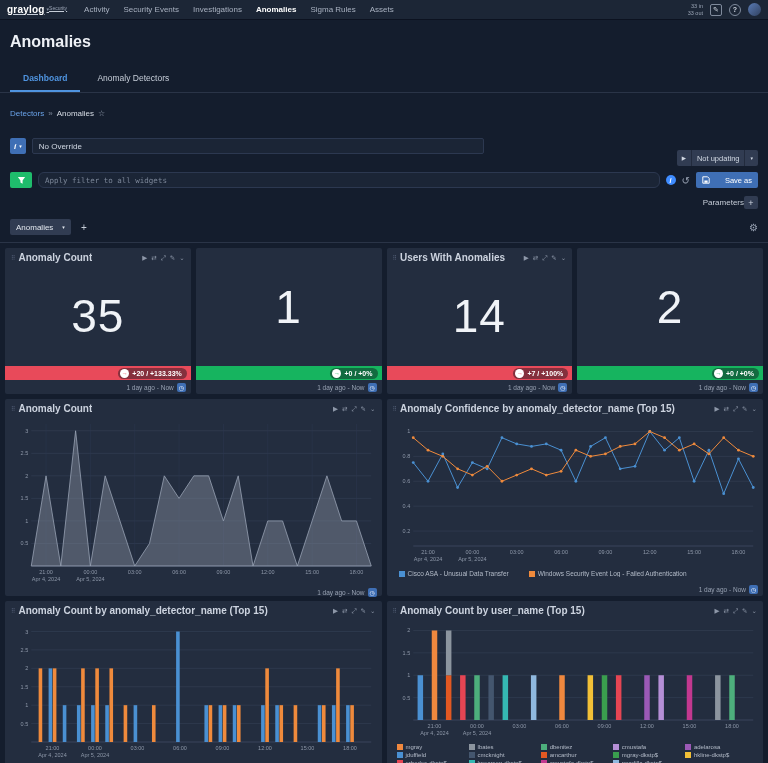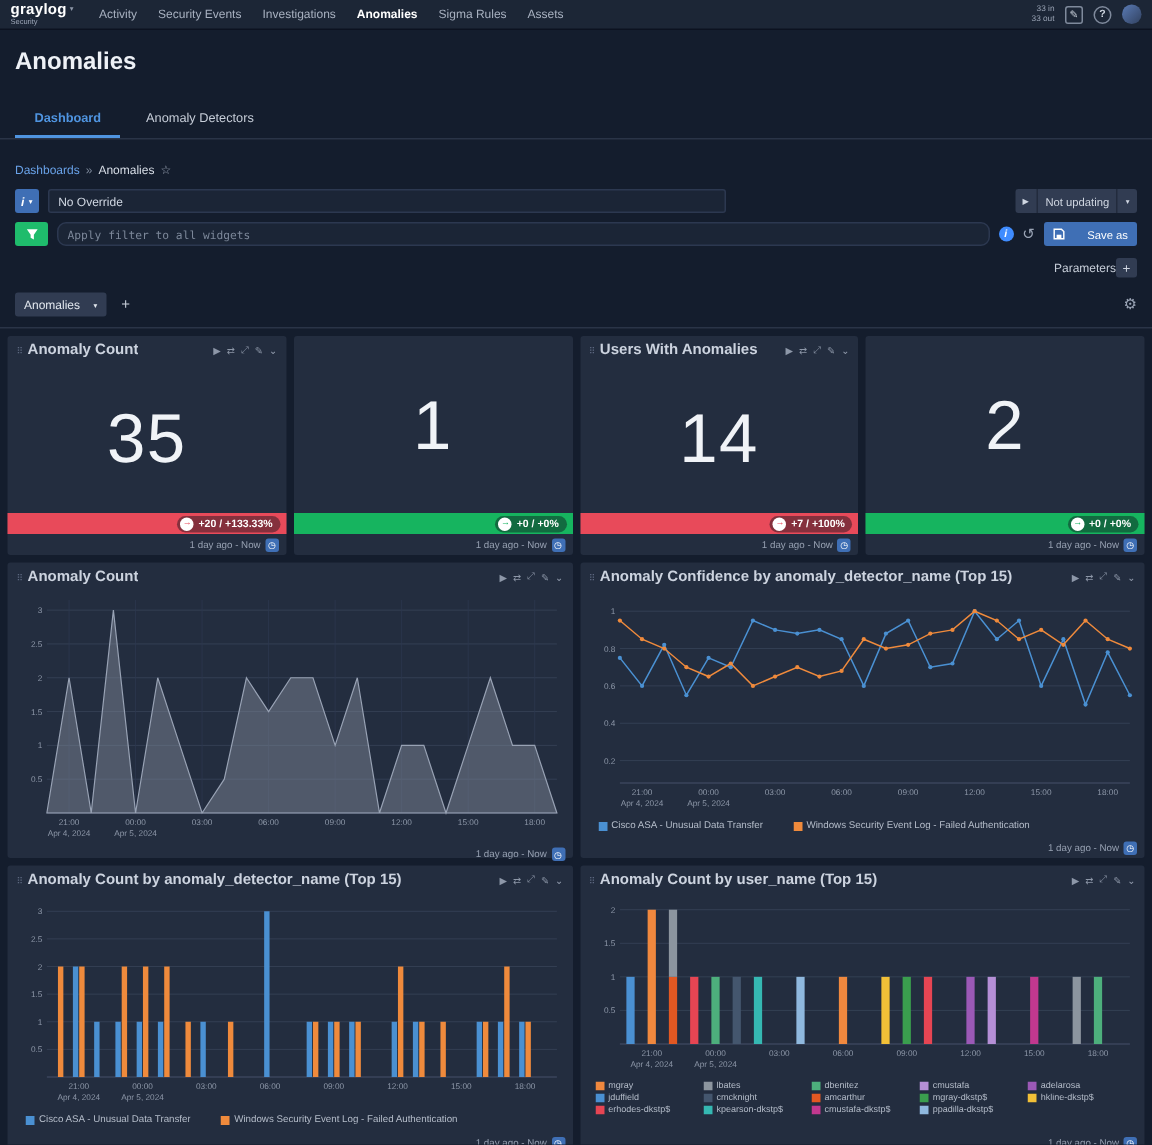--- a/index.html
+++ b/index.html
@@ -1,21 +1,21 @@
 <!DOCTYPE html>
 <html><head>
 <meta charset="utf-8">
 <style>
   * { margin:0; padding:0; box-sizing:border-box; }
   html,body { width:768px; height:763px; overflow:hidden; }
   body { background:#141d2d; font-family:"Liberation Sans",sans-serif; color:#c6cdd8; }
 
   
   .navbar { height:20px; background:#1c2636; display:flex; align-items:center; padding:0 7px; gap:10px; border-bottom:1px solid #0c1220; }
-  .brand { display:flex; flex-direction:column; line-height:1; cursor:pointer; }
+  .brand { display:flex; flex-direction:row; line-height:1; cursor:pointer;text-decoration:underline; }
   .brand-top { display:flex; align-items:center; gap:2px; }
   .brand-name { font-size:10px; font-weight:bold; color:#ffffff; letter-spacing:.2px; }
   .brand-caret { font-size:5px; color:#8d97a8; }
   .brand-sub { font-size:5px; color:#9aa4b5; margin-top:1px; }
   .nav-items { display:flex; align-items:center; }
   .nav-item { font-size:8px; color:#a8b1c0; padding:0 7px; cursor:pointer; white-space:nowrap; }
   .nav-item.active { color:#ffffff; font-weight:bold; }
   .nav-right { margin-left:auto; display:flex; align-items:center; gap:7px; }
   .throughput { font-size:5.5px; color:#9aa4b5; text-align:right; line-height:1.25; }
   .icon-btn { width:12px; height:12px; border:1px solid #7f8a9c; border-radius:2px; color:#cfd6e0; font-size:7px; display:flex; align-items:center; justify-content:center; cursor:pointer; }
@@ -30,21 +30,21 @@
   .breadcrumb { padding:16px 10px 5px; font-size:8px; display:flex; gap:4px; align-items:center; }
   .crumb-link { color:#69a2e8; cursor:pointer; }
   .crumb-sep { color:#7c8799; }
   .crumb-current { color:#d7dde6; }
   .star { color:#9aa4b5; font-size:8px; cursor:pointer; }
 
   .ctl-row { display:flex; align-items:center; padding:3px 10px; gap:6px; }
   .btn-blue-sq { height:16px; background:#3f6fb5; border-radius:2px; color:#fff; display:flex; align-items:center; padding:0 4px; gap:3px; font-size:8px; cursor:pointer; }
   .mini-caret { font-size:5px; }
   .override-display { width:452px; height:16px; background:#1b2536; border:1px solid #2c3850; border-radius:2px; display:flex; align-items:center; padding:0 6px; font-size:8px; color:#d0d7e2; cursor:pointer; }
-  .updating-btn { margin-left:auto; height:16px; background:#313c52; border-radius:2px; display:flex; align-items:center; font-size:7.5px; color:#d0d7e2; cursor:pointer; }
+  .updating-btn { margin-left:auto; height:16px; background:#313c52; border-radius:2px; display:flex; align-items:center; font-size:7.5px; color:#d0d7e2; cursor:pointer;margin-top:24px; }
   .upd-seg { padding:0 5px; display:flex; align-items:center; height:100%; }
   .upd-seg + .upd-seg { border-left:1px solid #222b3d; }
   .btn-green { width:22px; height:16px; background:#1fbc6c; border-radius:2px; display:flex; align-items:center; justify-content:center; cursor:pointer; }
   .filter-input { flex:1; height:16px; background:#1b2536; border:1px solid #2c3850; border-radius:6px; color:#d0d7e2; font-family:"DejaVu Sans Mono",monospace; font-size:7.5px; padding:0 6px; outline:none; }
   .filter-input::placeholder { color:#7c8799; }
   .info-circle { width:10px; height:10px; border-radius:50%; background:#3f8cff; color:#fff; font-size:7px; font-weight:bold; font-style:italic; display:flex; align-items:center; justify-content:center; cursor:pointer; }
   .history-ico { color:#9aa4b5; font-size:10px; cursor:pointer; }
   .btn-saveas { height:16px; background:#3f6fb5; border-radius:2px; color:#fff; font-size:7.5px; display:flex; align-items:center; gap:15px; padding:0 6px; cursor:pointer; }
   .params-row { display:flex; justify-content:flex-end; align-items:center; gap:0; padding:5px 10px; font-size:8px; color:#c6cdd8; }
   .btn-plus-sm { width:14px; height:13px; background:#313c52; border-radius:2px; color:#d0d7e2; font-size:9px; display:flex; align-items:center; justify-content:center; cursor:pointer; }
@@ -109,21 +109,21 @@
 </header>
 
 <h1 class="page-title">Anomalies</h1>
 
 <div class="tabs">
   <span class="tab active">Dashboard</span>
   <span class="tab">Anomaly Detectors</span>
 </div>
 
 <div class="breadcrumb">
-  <span class="crumb-link">Dashboards</span>
+  <span class="crumb-link">Detectors</span>
   <span class="crumb-sep">»</span>
   <span class="crumb-current">Anomalies</span>
   <span class="star">☆</span>
 </div>
 
 <div class="ctl-row">
   <span class="btn-blue-sq">
     <span style="font-style:italic;font-weight:bold;">i</span>
     <span class="mini-caret">▾</span>
   </span>

